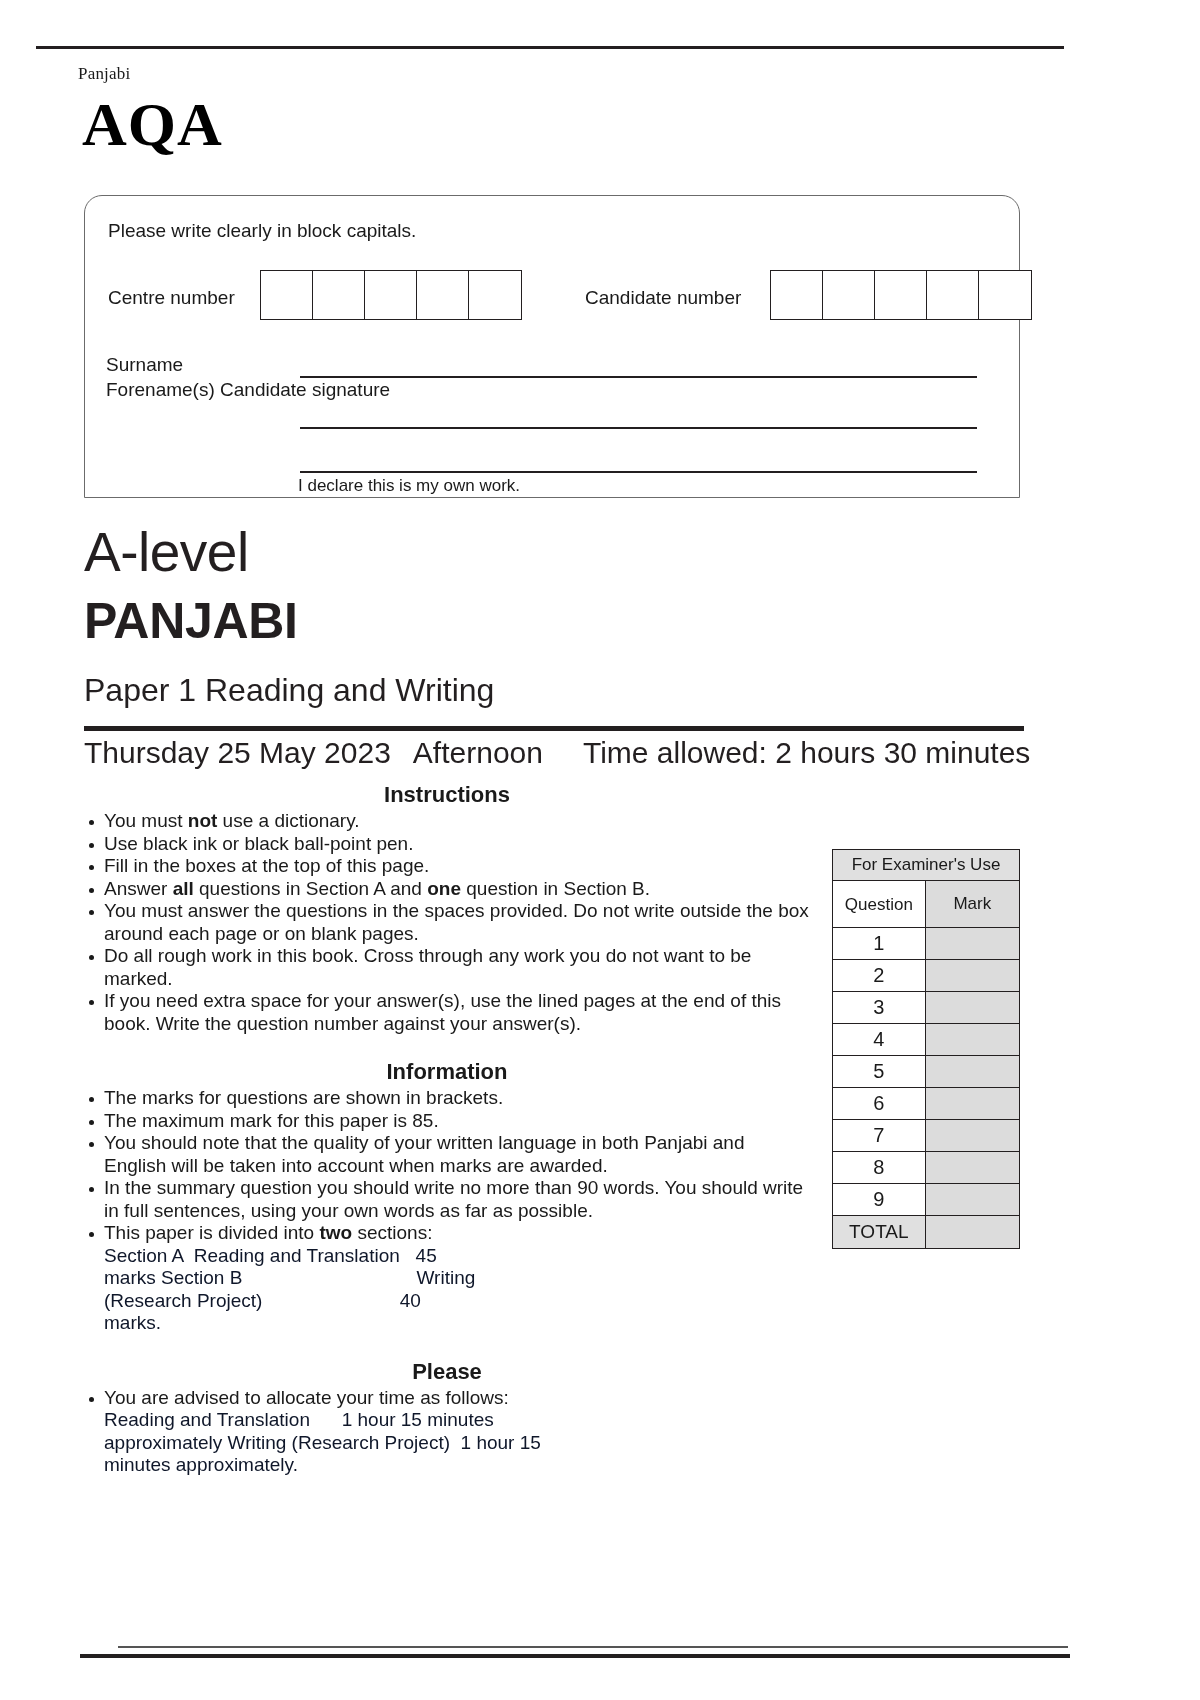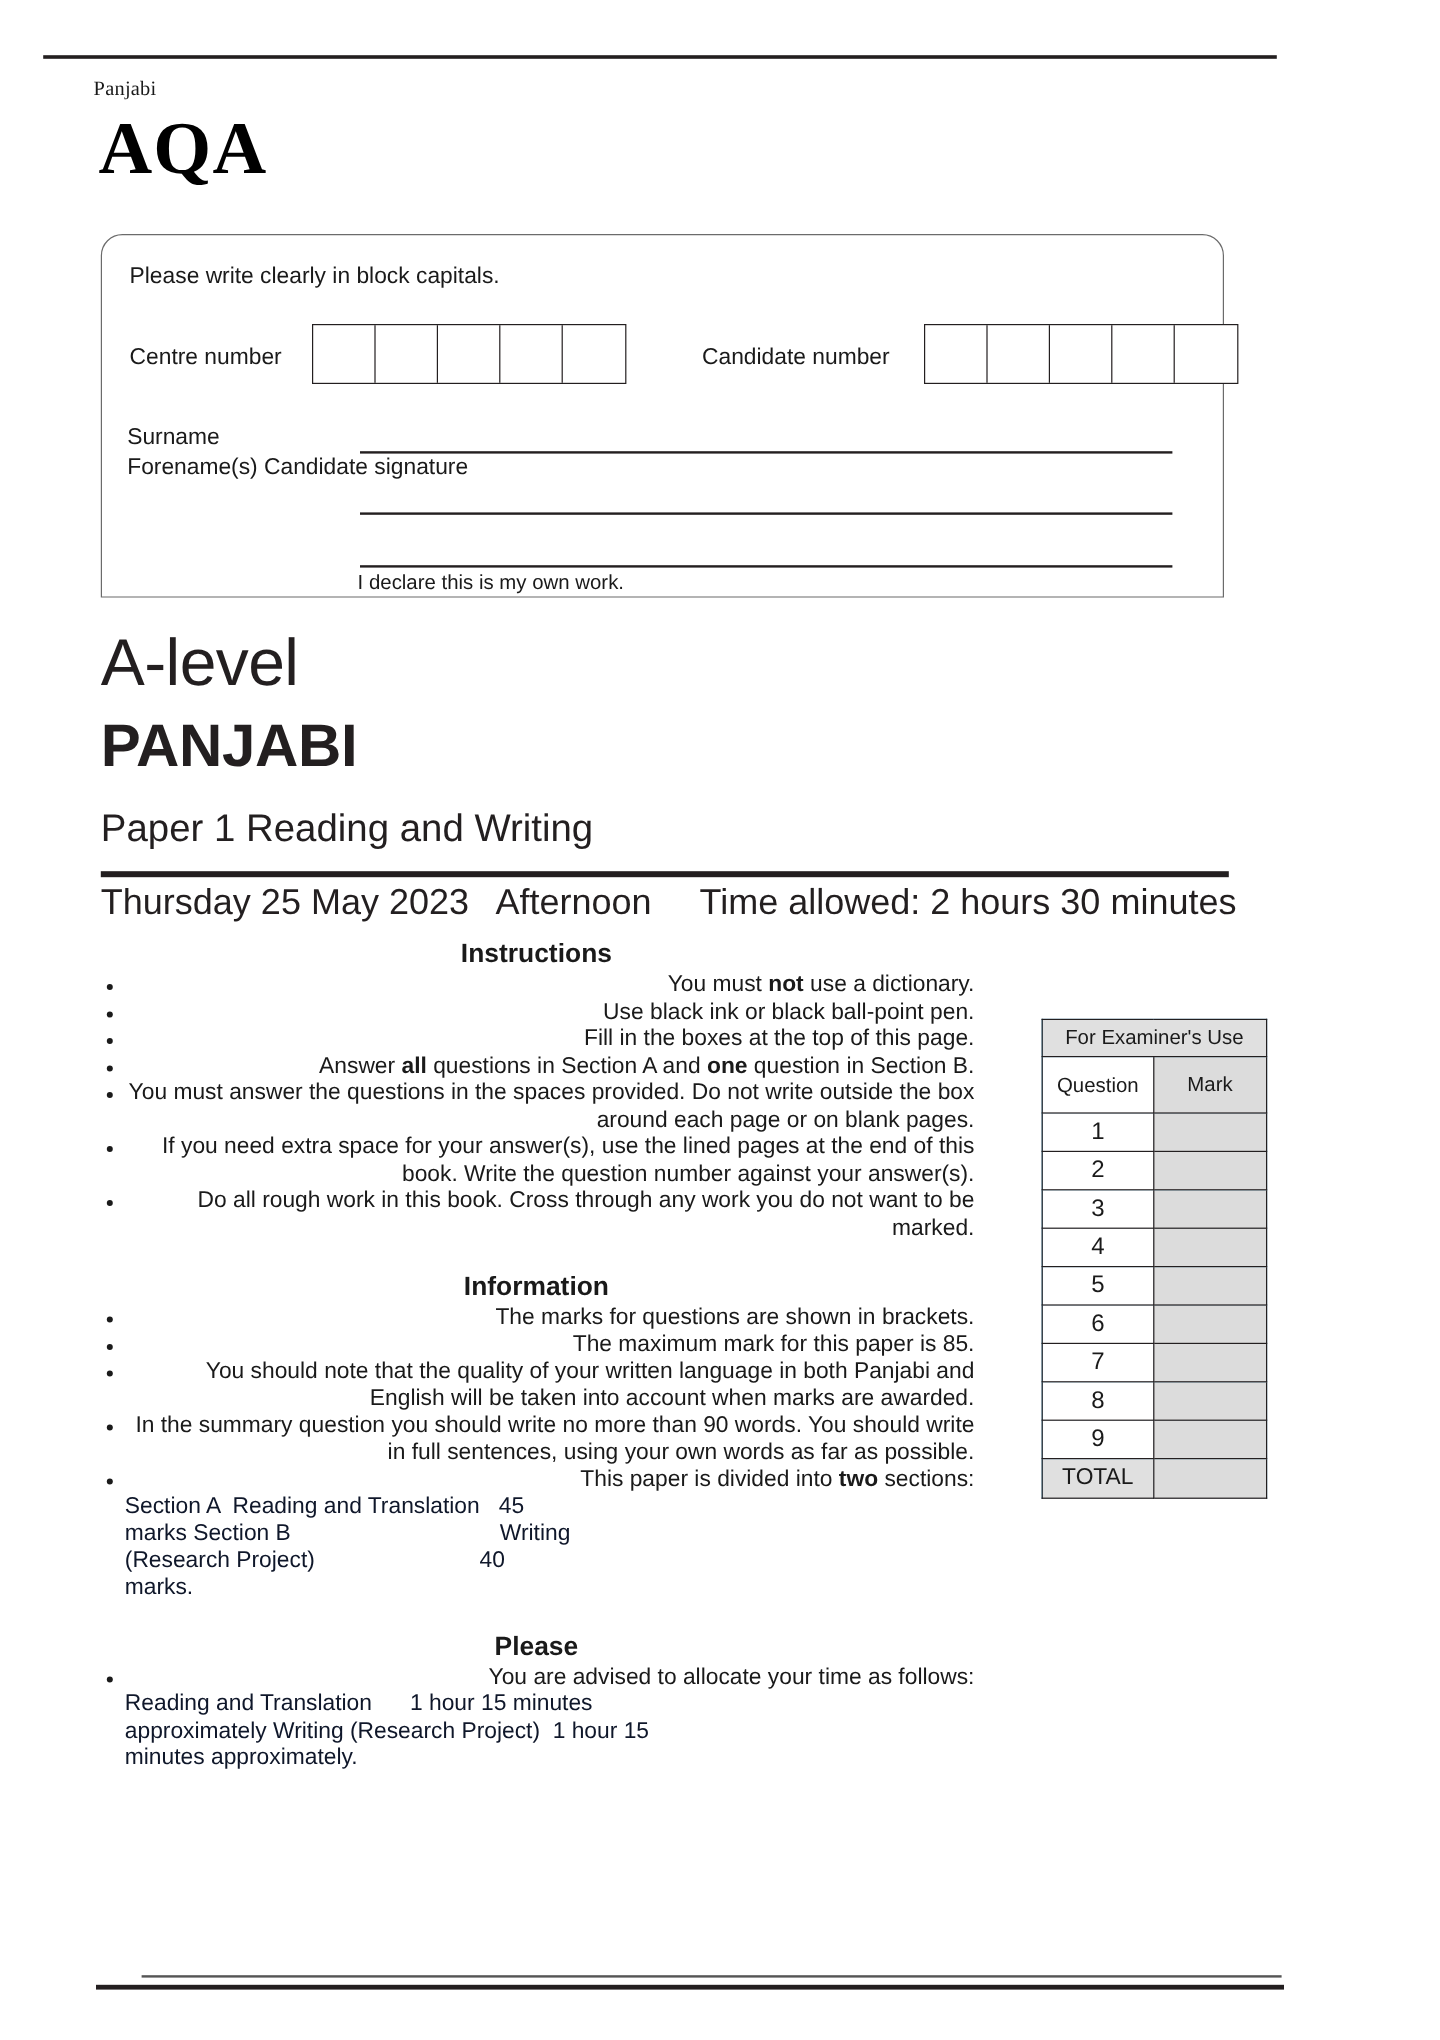--- a/index.html
+++ b/index.html
@@ -188,21 +188,20 @@
     font-weight: bold;
     color: #1a1a1a;
     margin: 0 0 2px 0;
     text-align: center;
   }
   .sec-head.spaced { margin-top: 24px; }
   ul.bullets {
     list-style: none;
     margin: 0;
     padding: 0;
-    text-align: right;
   }
   ul.bullets > li {
     position: relative;
     padding-left: 22px;
     font-size: 19px;
     line-height: 22.5px;
     color: #1a1a1a;
     margin-bottom: 0px;
   }
   ul.bullets > li:before {
@@ -218,27 +217,27 @@
   .subline {
     font-size: 19px;
     line-height: 22.5px;
     color: #0f172a;
     white-space: pre;
   }
 
   
   .ex-table {
     position: absolute;
-    left: 868px;
+    left: 832px;
     top: 849px;
     width: 188px;
     border-collapse: collapse;
     font-size: 17px;
     color: #1a1a1a;
-    background: #7dd3fc;
+    background: #7f1d1d;
   }
   .ex-table td, .ex-table th {
     border: 1.8px solid #231f20;
     text-align: center;
     padding: 0;
     font-weight: normal;
   }
   .ex-title {
     background: #e0e0e0;
     height: 30px;
@@ -324,22 +323,22 @@
 
   <div class="leftcol">
 
     <div class="sec-head">Instructions</div>
     <ul class="bullets">
         <li><span>You must </span><b>not</b><span> use a dictionary.</span></li>
         <li><span>Use black ink or black ball-point pen.</span></li>
         <li><span>Fill in the boxes at the top of this page.</span></li>
         <li><span>Answer </span><b>all</b><span> questions in Section A and </span><b>one</b><span> question in Section B.</span></li>
         <li><span>You must answer the questions in the spaces provided. Do not write outside the box around each page or on blank pages.</span></li>
+        <li><span>Do all rough work in this book. Cross through any work you do not want to be marked.</span></li>
         <li><span>If you need extra space for your answer(s), use the lined pages at the end of this book. Write the question number against your answer(s).</span></li>
-        <li><span>Do all rough work in this book. Cross through any work you do not want to be marked.</span></li>
       </ul>
 
     <div class="sec-head spaced">Information</div>
     <ul class="bullets">
         <li><span>The marks for questions are shown in brackets.</span></li>
         <li><span>The maximum mark for this paper is 85.</span></li>
         <li><span>You should note that the quality of your written language in both Panjabi and English will be taken into account when marks are awarded.</span></li>
         <li><span>In the summary question you should write no more than 90 words. You should write in full sentences, using your own words as far as possible.</span></li>
         <li><span>This paper is divided into </span><b>two</b><span> sections:</span></li>
       </ul>

